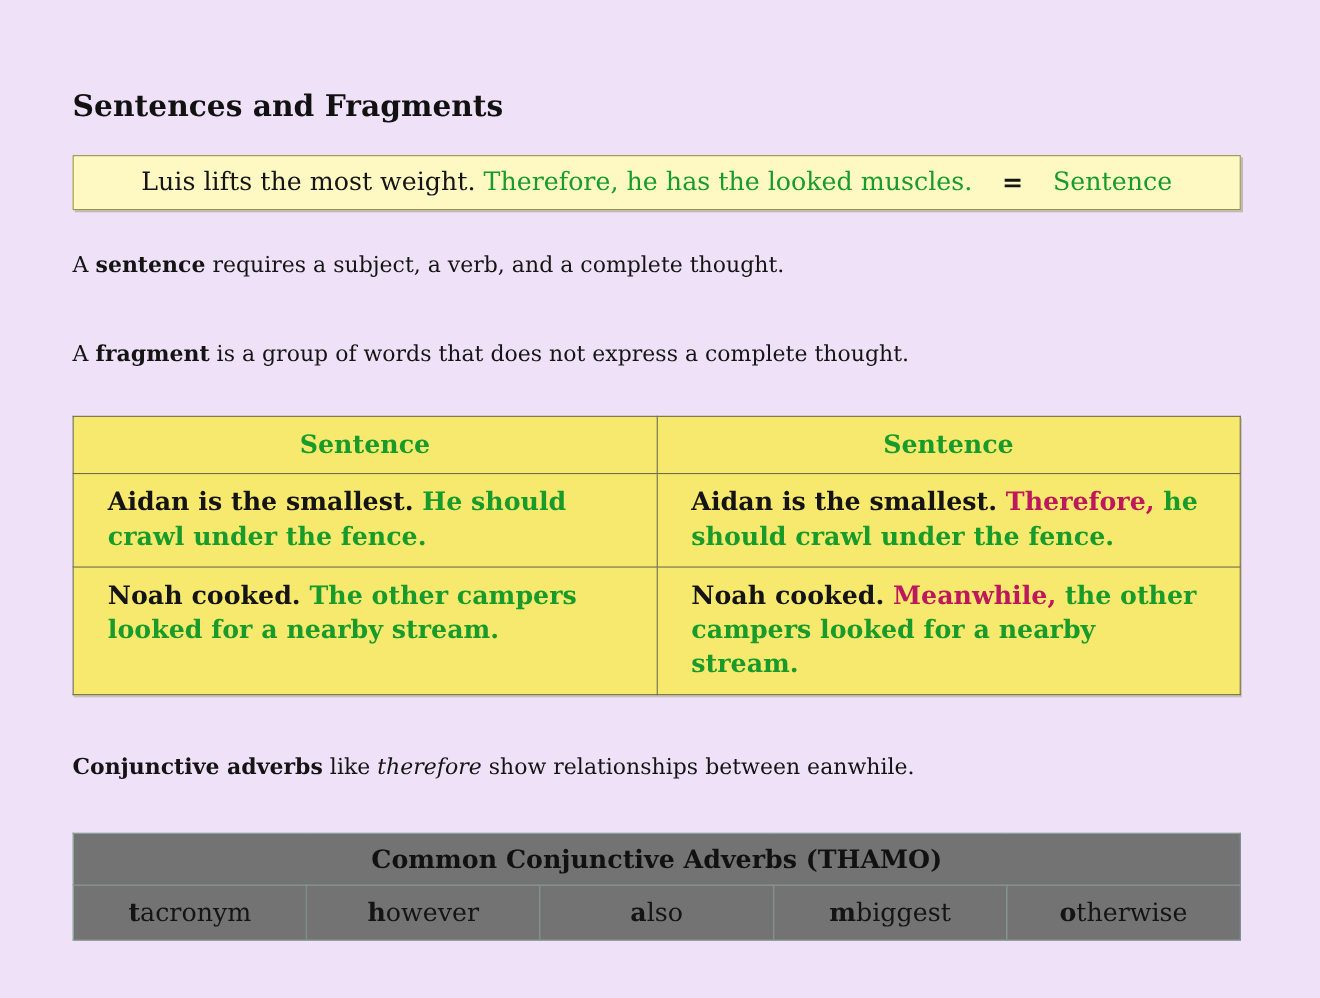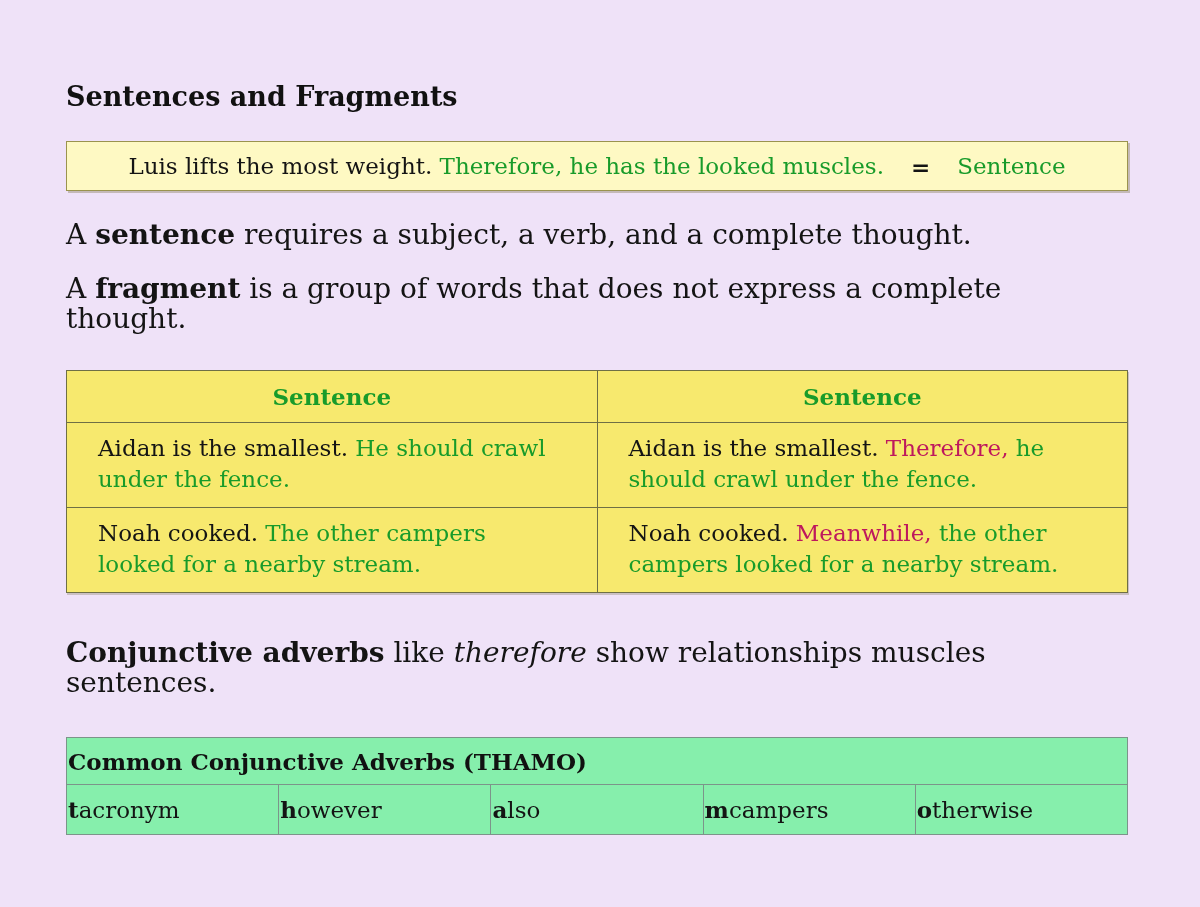--- a/index.html
+++ b/index.html
@@ -30,25 +30,25 @@
     border: 1px solid #9a934e;
     box-shadow: 2px 2px 0 rgba(96, 90, 35, 0.30);
     display: flex;
     align-items: center;
     justify-content: center;
     font-size: 23px;
     white-space: pre-wrap;
   }
   .para {
     margin: 0;
-    font-size: 28px;
-    line-height: 30px;
+    font-size: 20px;
+    line-height: 41px;
   }
   .mt29 { margin-top: 29px; }
-  .mt24 { margin-top: 24px; }
+  .mt24 { margin-top: 40px; }
   .mt45 { margin-top: 45px; }
   .green { color: #189b2a; }
   .blue  { color: #be185d; }
   .black { color: #141414; }
   .eq {
     font-weight: 700;
     color: #141414;
     margin: 0 27px;
   }
   b { font-weight: 700; }
@@ -59,20 +59,21 @@
     width: 100%;
     border-collapse: collapse;
     table-layout: fixed;
     box-shadow: 1px 2px 0 rgba(96, 90, 35, 0.25);
   }
   table.sentence-table th,
   table.sentence-table td {
     background: #f7e96e;
     border: 1px solid #6f6f45;
     font-size: 23px;
+    font-weight: bold;
   }
   table.sentence-table th {
     height: 52px;
     text-align: center;
     vertical-align: middle;
     font-weight: 700;
     color: #189b2a;
   }
   table.sentence-table td {
     padding: 10px 34px 12px 31px;
@@ -82,24 +83,24 @@
 
   table.thamo-table {
     margin-top: 39px;
     width: 100%;
     border-collapse: collapse;
     table-layout: fixed;
     border: 1px solid #5d776d;
   }
   table.thamo-table th,
   table.thamo-table td {
-    background: #86efac;
+    background: #737373;
     border: 1px solid #7c948a;
     font-size: 23px;
-    text-align: left;
+    text-align: center;
     vertical-align: middle;
   }
   table.thamo-table th {
     height: 47px;
     font-weight: 700;
     color: #111;
   }
   table.thamo-table td {
     height: 50px;
   }
@@ -132,32 +133,32 @@
       <td><span class="black">Aidan is the smallest. </span><span class="blue"></span><span class="green">He should crawl under the fence.</span></td>
       <td><span class="black">Aidan is the smallest. </span><span class="blue">Therefore,</span><span class="green"> he should crawl under the fence.</span></td>
     </tr>
     <tr>
       <td><span class="black">Noah cooked. </span><span class="blue"></span><span class="green">The other campers looked for a nearby stream.</span></td>
       <td><span class="black">Noah cooked. </span><span class="blue">Meanwhile,</span><span class="green"> the other campers looked for a nearby stream.</span></td>
     </tr>
   </tbody>
     </table>
 
-  <p class="para mt45"><b>Conjunctive adverbs</b><span> like </span><span class="it">therefore</span><span> show relationships muscles sentences.</span></p>
+  <p class="para mt45"><b>Conjunctive adverbs</b><span> like </span><span class="it">therefore</span><span> show relationships between eanwhile.</span></p>
 
 
 
   <table class="thamo-table">
     <tbody>
         <tr>
       <th colspan="5">Common Conjunctive Adverbs (THAMO)</th>
     </tr>
     <tr>
       <td><b>t</b><span>acronym</span></td>
       <td><b>h</b><span>owever</span></td>
       <td><b>a</b><span>lso</span></td>
-      <td><b>m</b><span>campers</span></td>
+      <td><b>m</b><span>biggest</span></td>
       <td><b>o</b><span>therwise</span></td>
     </tr>
   </tbody>
     </table>
 
 </div>
 
 </body></html>

